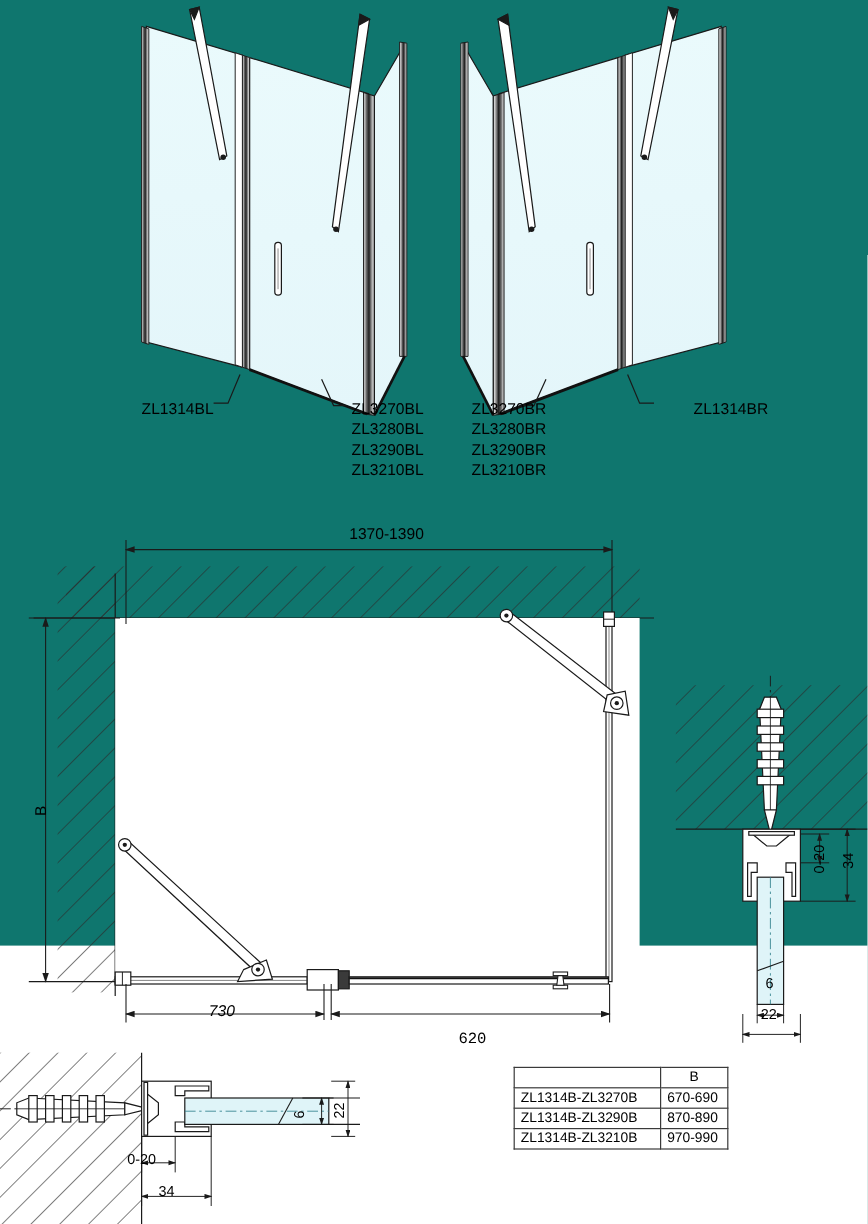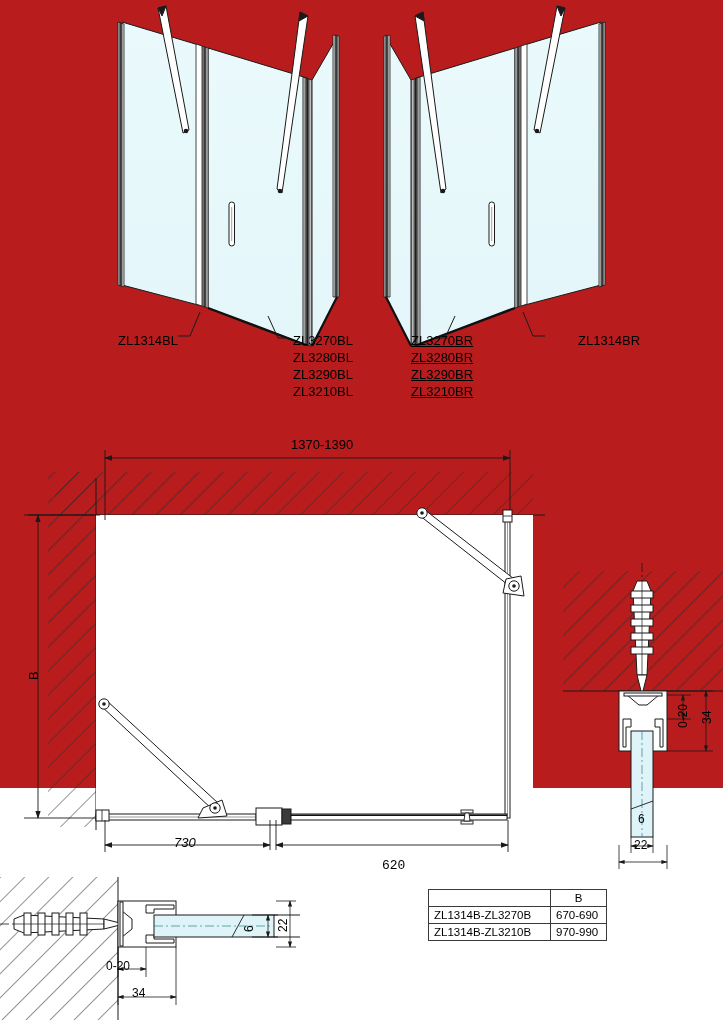--- a/index.html
+++ b/index.html
@@ -2,21 +2,21 @@
 <html><head>
 <meta charset="utf-8">
 <style>
   * { box-sizing: border-box; margin: 0; padding: 0; }
   html, body {
     width: 723px; height: 1020px;
     background: #ffffff;
     font-family: "Liberation Sans", sans-serif;
     overflow: hidden;
   }
-  #sheet { position: relative; width: 723px; height: 788px; background:#b91c1c; }
+  #sheet { position: relative; width: 723px; height: 788px; background:#0f766e; }
 
   svg { display:block; }
   .lbl {
     position: absolute;
     font-family: "Liberation Sans", sans-serif;
     font-size: 13px;
     color: #000;
     white-space: nowrap;
     line-height: 1.28;
   }
@@ -146,21 +146,21 @@
 
   <div class="callout" style="left:118px; top:333px;">
     <div>ZL1314BL</div>
   </div>
   <div class="callout" style="left:293px; top:333px;">
     <div>ZL3270BL</div>
     <div>ZL3280BL</div>
     <div>ZL3290BL</div>
     <div>ZL3210BL</div>
   </div>
-  <div class="callout" style="left:411px; top:333px;text-decoration:underline;">
+  <div class="callout" style="left:393px; top:333px;">
     <div>ZL3270BR</div>
     <div>ZL3280BR</div>
     <div>ZL3290BR</div>
     <div>ZL3210BR</div>
   </div>
   <div class="callout" style="left:578px; top:333px;">
     <div>ZL1314BR</div>
   </div>
 
   <svg id="plan-view" width="570" height="440" style="position:absolute;left:0;top:430px">
@@ -400,19 +400,23 @@
         <th class="c-model"></th>
         <th class="c-b">B</th>
       </tr>
     </thead>
     <tbody>
       <tr>
         <td class="c-model">ZL1314B-ZL3270B</td>
         <td class="c-b">670-690</td>
       </tr>
       <tr>
+        <td class="c-model">ZL1314B-ZL3290B</td>
+        <td class="c-b">870-890</td>
+      </tr>
+      <tr>
         <td class="c-model">ZL1314B-ZL3210B</td>
         <td class="c-b">970-990</td>
       </tr>
     </tbody>
   </table>
 
 </div>
 
 </body></html>

